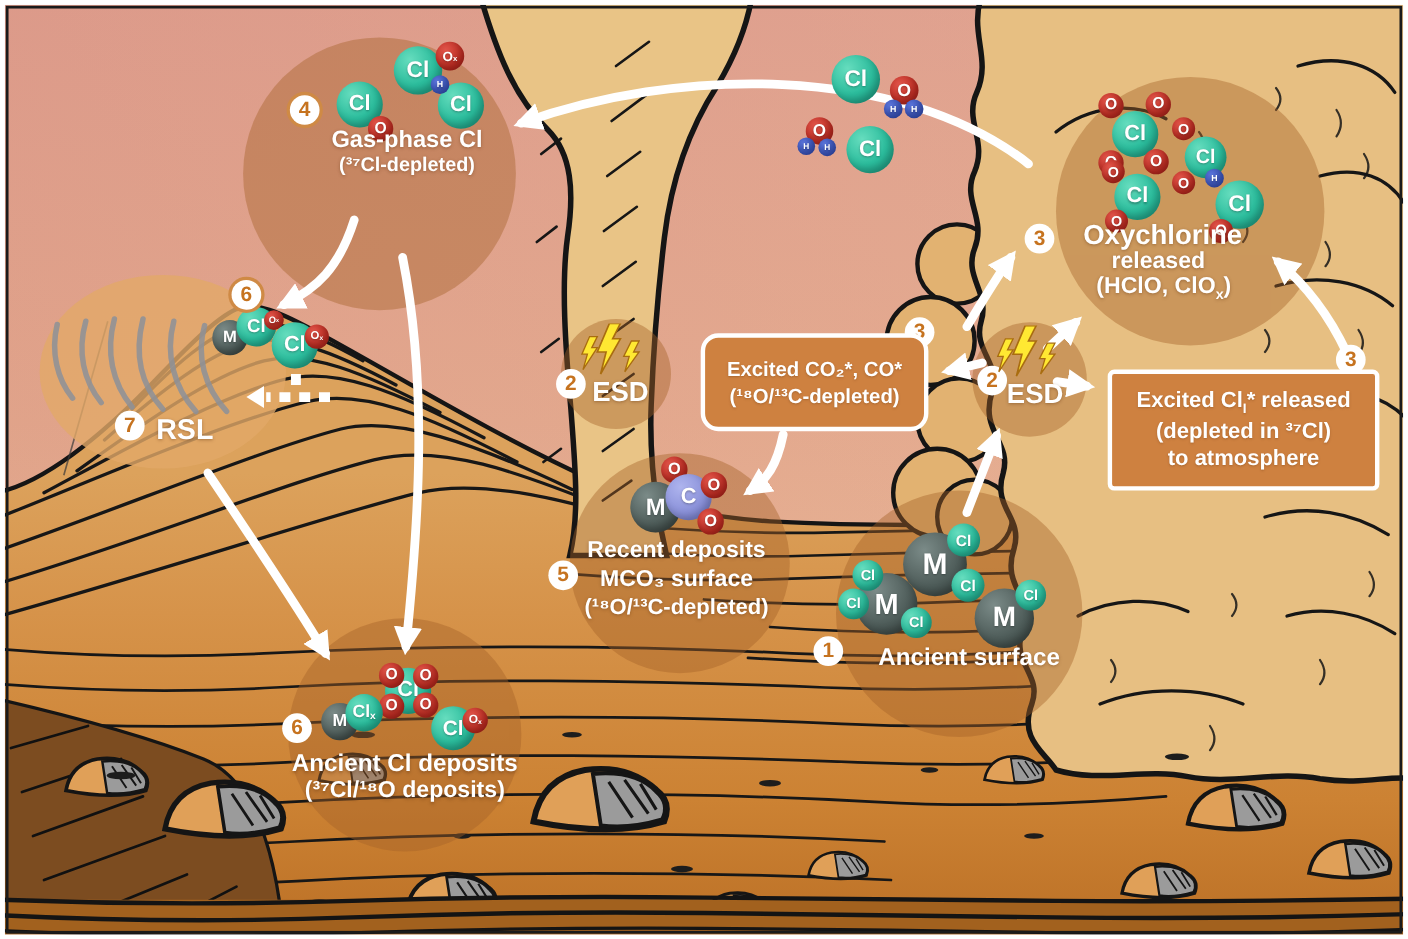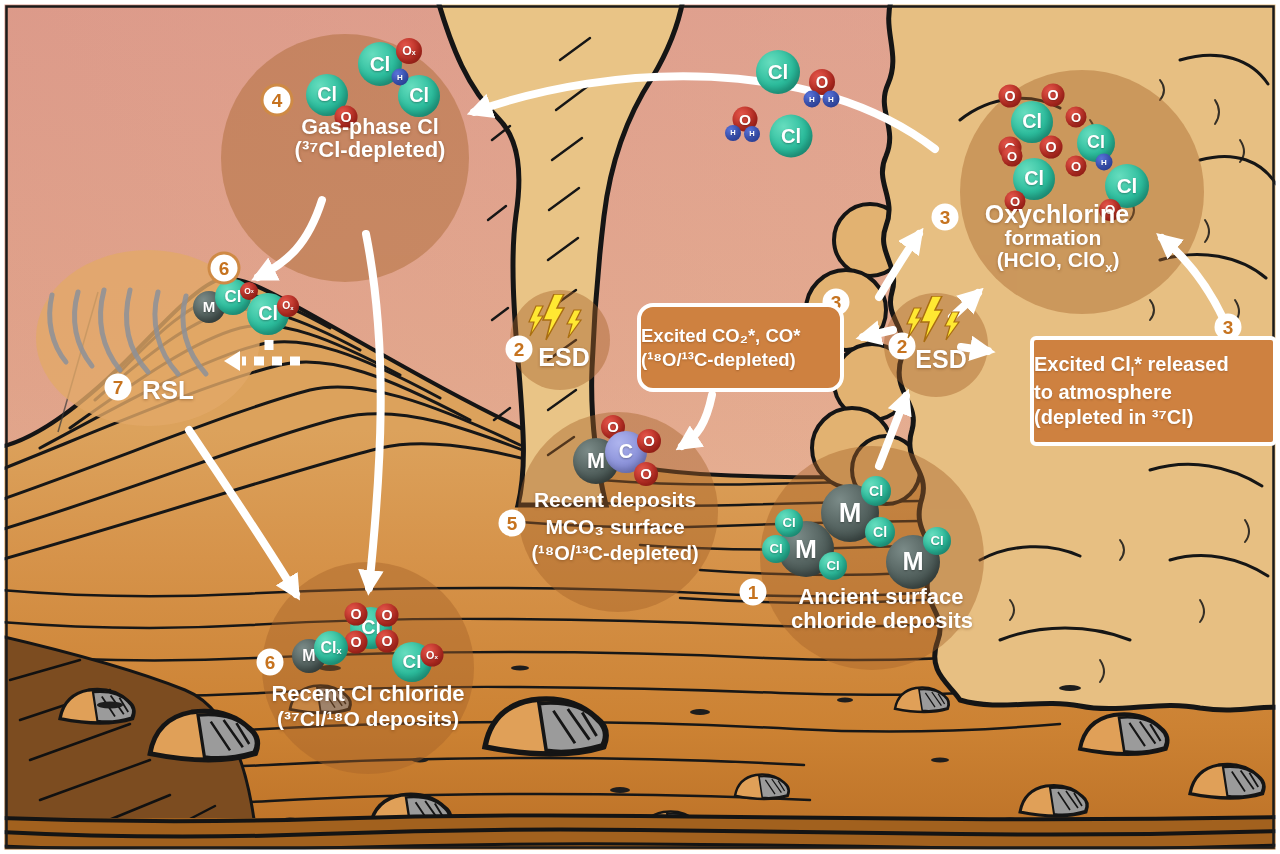--- a/index.html
+++ b/index.html
@@ -24,21 +24,21 @@
   .badge{position:absolute;transform:translate(-50%,-50%);width:27px;height:27px;border-radius:50%;
          background:#fff;color:#c6731f;font-weight:bold;font-size:19px;
          display:flex;align-items:center;justify-content:center;}
   .badge.ring{box-shadow:0 0 0 3px #cf8a45;}
   
   .lbl{position:absolute;left:var(--x);top:var(--y);transform:translate(-50%,-50%);
        color:#fff;font-weight:bold;text-align:center;white-space:nowrap;
        text-shadow:0 1px 3px rgba(95,52,18,.45);line-height:1.15;}
   
   .callout{position:absolute;background:#ce8140;border:4px solid #fff;border-radius:18px;
-           color:#fff;font-weight:bold;text-align:left;display:flex;flex-direction:column;
+           color:#fff;font-weight:bold;text-align:center;display:flex;flex-direction:column;
            justify-content:center;line-height:1.25;box-sizing:border-box;
            text-shadow:0 1px 2px rgba(95,52,18,.35);}
   .callout sub{font-size:.62em;}
 </style>
 </head>
 <body>
 
 <div class="stage">
 
 <svg class="bg" width="1280" height="854" viewBox="0 0 1280 854">
@@ -465,34 +465,33 @@
 <span class="badge" style="left:519px;top:349px">2</span>
 <span class="badge" style="left:902px;top:346px">2</span>
 <span class="badge" style="left:945px;top:217px">3</span>
 <span class="badge" style="left:836px;top:302px">3</span>
 <span class="badge" style="left:1228px;top:327px">3</span>
 <span class="badge" style="left:753px;top:592px">1</span>
 <span class="badge" style="left:512px;top:523px">5</span>
 <span class="badge" style="left:270px;top:662px">6</span>
 
 <div class="lbl" style="--x:370px;--y:127px;font-size:21.5px">Gas-phase Cl</div>
-<div class="lbl" style="--x:370px;--y:150px;font-size:22px">(³⁷Cl-depleted)</div>
+<div class="lbl" style="--x:370px;--y:150px;font-size:18px">(³⁷Cl-depleted)</div>
 
 <div class="lbl" style="--x:1057px;--y:214px;font-size:25px">Oxychlorine</div>
-<div class="lbl" style="--x:1053px;--y:238px;font-size:21px">formation</div>
+<div class="lbl" style="--x:1053px;--y:238px;font-size:21px">released</div>
 <div class="lbl" style="--x:1058px;--y:262px;font-size:21px"><span>(HClO, ClO</span><sub style="font-size:.62em">x</sub><span>)</span></div>
 
 <div class="lbl" style="--x:615px;--y:500px;font-size:21px">Recent deposits</div>
 <div class="lbl" style="--x:615px;--y:527px;font-size:21px">MCO₃ surface</div>
 <div class="lbl" style="--x:615px;--y:553px;font-size:20px">(¹⁸O/¹³C-depleted)</div>
 
 <div class="lbl" style="--x:881px;--y:597px;font-size:22px">Ancient surface</div>
-<div class="lbl" style="--x:882px;--y:621px;font-size:22px">chloride deposits</div>
-
-<div class="lbl" style="--x:368px;--y:694px;font-size:22px">Recent Cl chloride</div>
+
+<div class="lbl" style="--x:368px;--y:694px;font-size:22px">Ancient Cl deposits</div>
 <div class="lbl" style="--x:368px;--y:719px;font-size:21px">(³⁷Cl/¹⁸O deposits)</div>
 
 <div class="lbl" style="--x:168px;--y:391px;font-size:26px">RSL</div>
 <div class="lbl" style="--x:564px;--y:357px;font-size:25px">ESD</div>
 <div class="lbl" style="--x:941px;--y:359px;font-size:25px">ESD</div>
 
 <svg style="position:absolute;left:528px;top:294px" width="62" height="54">
   <polygon points="26,0 36,0 29,14 36,14 18,46 23,26 15,26" fill="#ffe832" stroke="#a96d10" stroke-width="1.5"></polygon>
   <polygon points="8,12 15,12 10,22 15,22 2,42 6,28 1,28" fill="#ffe832" stroke="#a96d10" stroke-width="1.2"></polygon>
   <polygon points="46,16 53,16 48,26 53,26 40,44 44,30 39,30" fill="#ffe832" stroke="#a96d10" stroke-width="1.2"></polygon>
@@ -501,19 +500,19 @@
   <polygon points="26,0 36,0 29,14 36,14 18,46 23,26 15,26" fill="#ffe832" stroke="#a96d10" stroke-width="1.5"></polygon>
   <polygon points="8,12 15,12 10,22 15,22 2,42 6,28 1,28" fill="#ffe832" stroke="#a96d10" stroke-width="1.2"></polygon>
   <polygon points="46,16 53,16 48,26 53,26 40,44 44,30 39,30" fill="#ffe832" stroke="#a96d10" stroke-width="1.2"></polygon>
 </svg>
 
 <div class="callout" style="left:637px;top:303px;width:207px;height:89px;font-size:18.5px;border-radius:16px">
   <span>Excited CO₂*, CO*</span>
   <span>(¹⁸O/¹³C-depleted)</span>
 </div>
 
-<div class="callout" style="left:1030px;top:336px;width:247px;height:110px;font-size:20px;border-radius:6px">
+<div class="callout" style="left:1007px;top:336px;width:247px;height:110px;font-size:20px;border-radius:6px">
   <span><span>Excited Cl</span><sub>I</sub><span>* released</span></span>
+  <span>(depleted in ³⁷Cl)</span>
   <span>to atmosphere</span>
-  <span>(depleted in ³⁷Cl)</span>
 </div>
 
 </div>
 
 </body></html>

